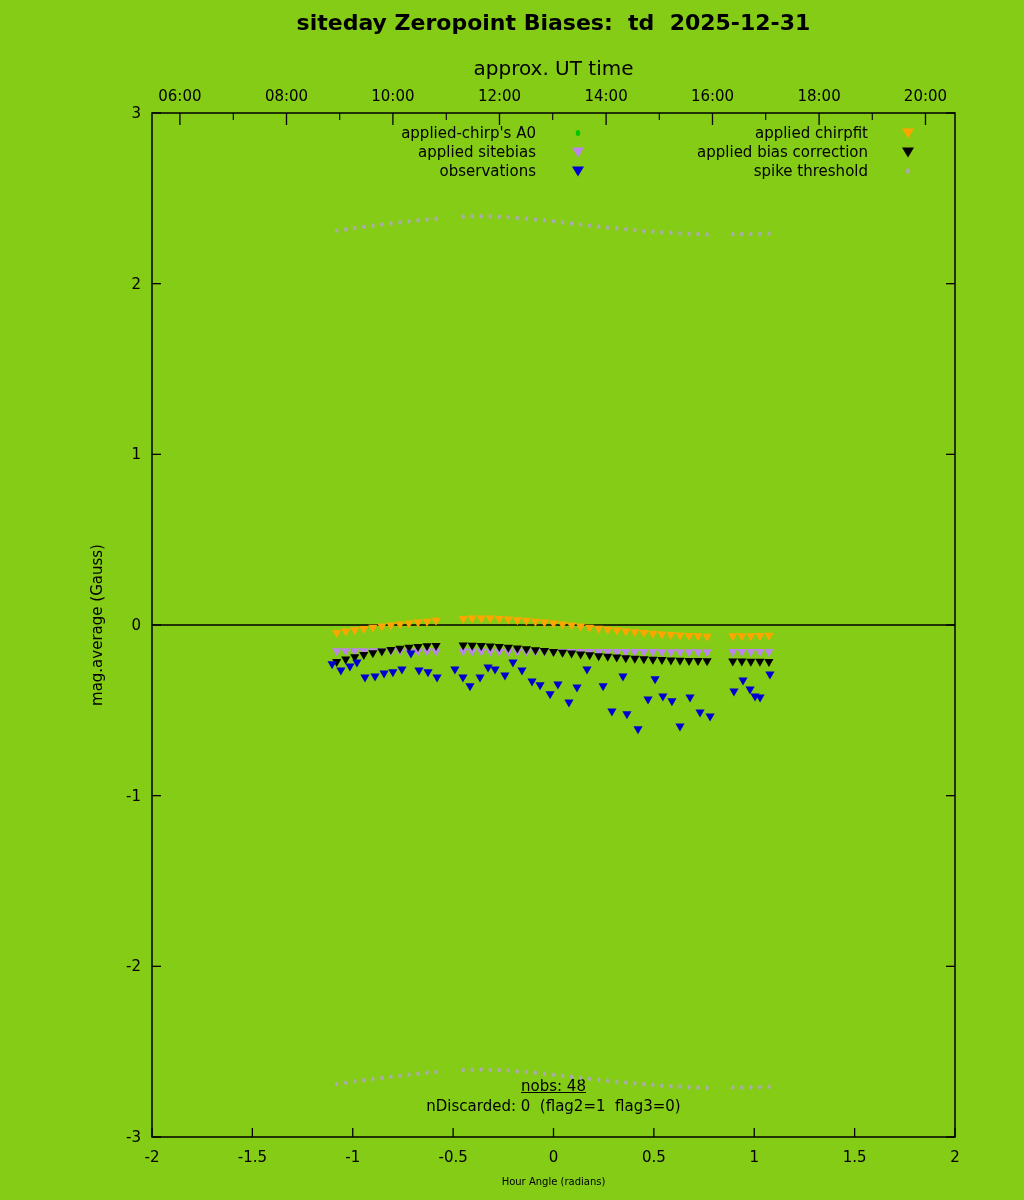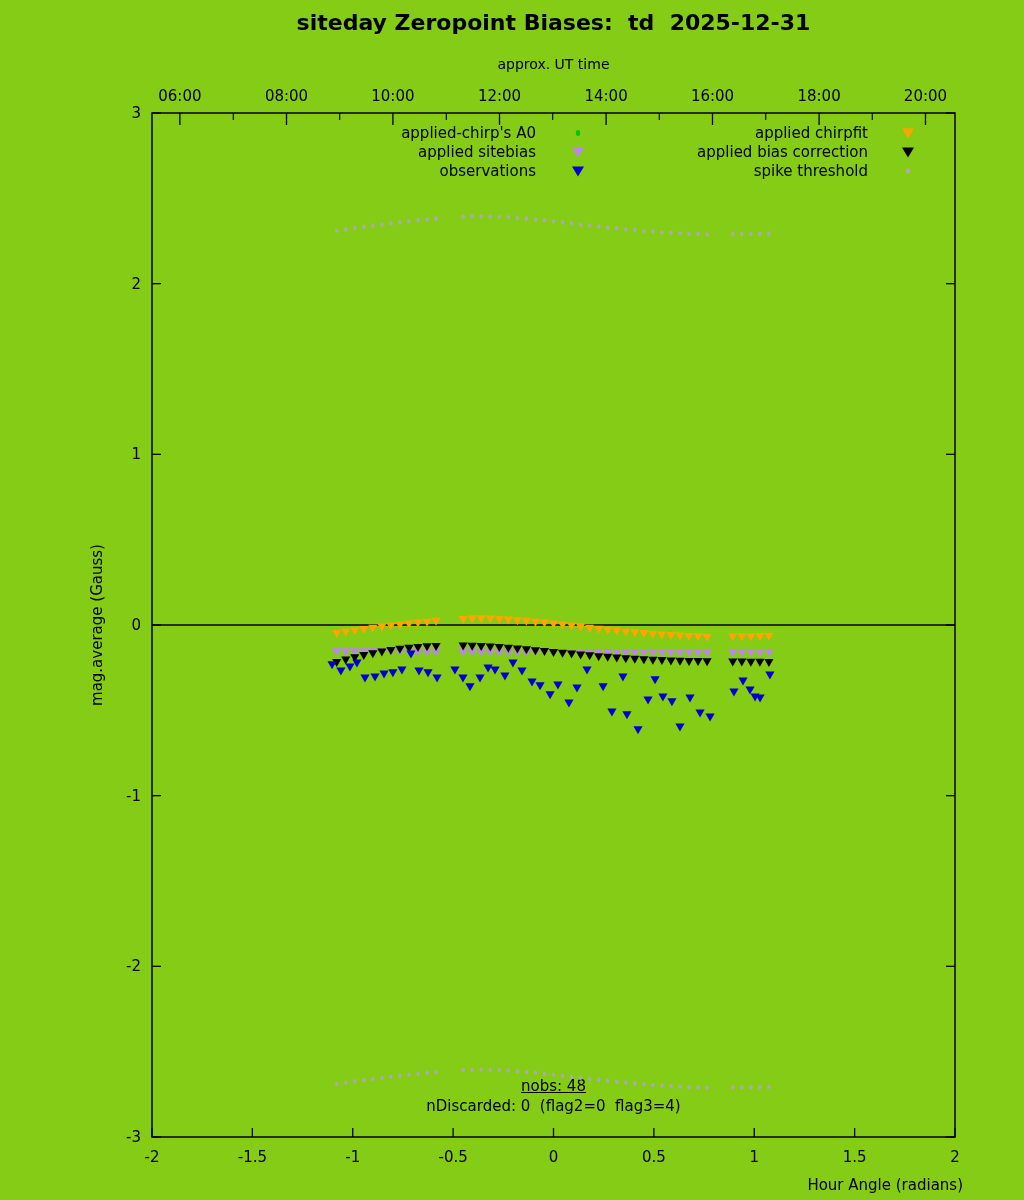--- a/index.html
+++ b/index.html
@@ -1,37 +1,37 @@
 <!DOCTYPE html>
 <html><head>
 <meta charset="utf-8">
 <style>
   html,body{margin:0;padding:0;background:#ffffff;}
   .page{position:relative;width:1024px;height:1200px;background:#84cc16;overflow:hidden;
         font-family:"DejaVu Sans","Liberation Sans",sans-serif;color:#000;}
   .abs{position:absolute;}
   .title{left:152px;top:10px;width:803px;text-align:center;font-size:22px;font-weight:bold;white-space:pre;}
-  .top-axis-label{left:152px;top:56px;width:803px;text-align:center;font-size:14px;}
-  .xlabel{left:160px;top:1176px;width:803px;text-align:right;font-size:15px;}
+  .top-axis-label{left:152px;top:56px;width:803px;text-align:center;font-size:20px;}
+  .xlabel{left:152px;top:1176px;width:803px;text-align:center;font-size:10px;}
   .ylabel{left:97px;top:625px;transform:translate(-50%,-50%) rotate(-90deg);font-size:15px;white-space:nowrap;}
   .ann1{left:152px;top:1077px;width:803px;text-align:center;font-size:15px;white-space:pre;text-decoration:underline;}
   .ann2{left:152px;top:1097px;width:803px;text-align:center;font-size:15px;white-space:pre;}
   svg{position:absolute;left:0;top:0;}
   text{font-family:"DejaVu Sans","Liberation Sans",sans-serif;fill:#000;}
 </style>
 </head>
 <body>
 
 <div class="page">
   <div class="abs title">siteday Zeropoint Biases:  td  2025-12-31</div>
   <div class="abs top-axis-label">approx. UT time</div>
   <div class="abs ylabel">mag.average (Gauss)</div>
   <div class="abs xlabel">Hour Angle (radians)</div>
   <div class="abs ann1">nobs: 48</div>
-  <div class="abs ann2">nDiscarded: 0  (flag2=0  flag3=4)</div>
+  <div class="abs ann2">nDiscarded: 0  (flag2=1  flag3=0)</div>
   <svg id="plot" width="1024" height="1200" viewBox="0 0 1024 1200">
       <rect x="152" y="113" width="803" height="1024" fill="none" stroke="#000" stroke-width="1.5"></rect>
       <line x1="152" y1="625" x2="955" y2="625" stroke="#000" stroke-width="1.3"></line>
       <line x1="152" y1="1137" x2="152" y2="1128" stroke="#000" stroke-width="1.3"></line>
       <text x="152" y="1162" text-anchor="middle" font-size="15px">-2</text>
       <line x1="252.375" y1="1137" x2="252.375" y2="1128" stroke="#000" stroke-width="1.3"></line>
       <text x="252.375" y="1162" text-anchor="middle" font-size="15px">-1.5</text>
       <line x1="352.75" y1="1137" x2="352.75" y2="1128" stroke="#000" stroke-width="1.3"></line>
       <text x="352.75" y="1162" text-anchor="middle" font-size="15px">-1</text>
       <line x1="453.125" y1="1137" x2="453.125" y2="1128" stroke="#000" stroke-width="1.3"></line>

